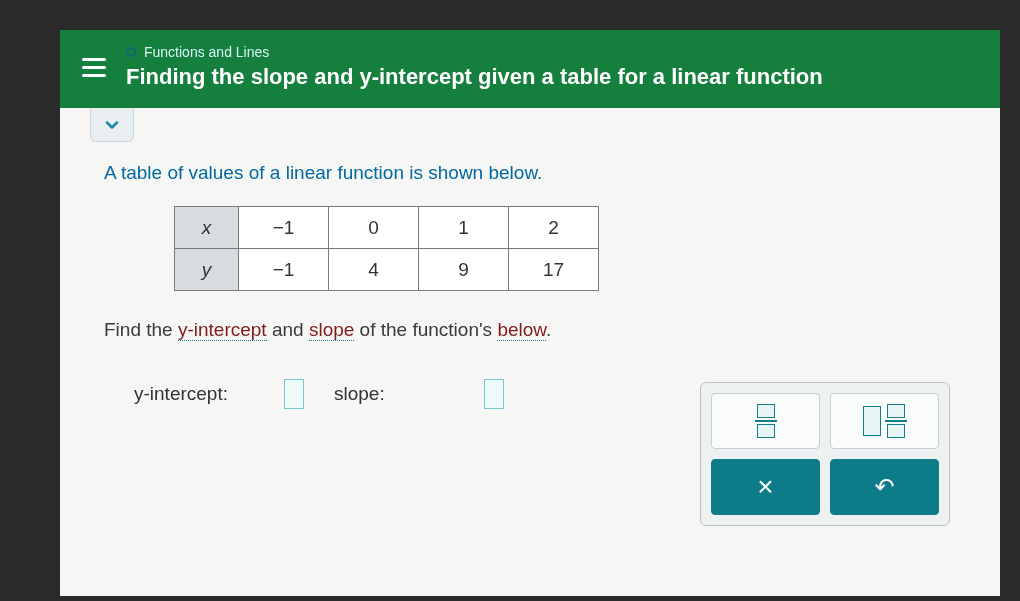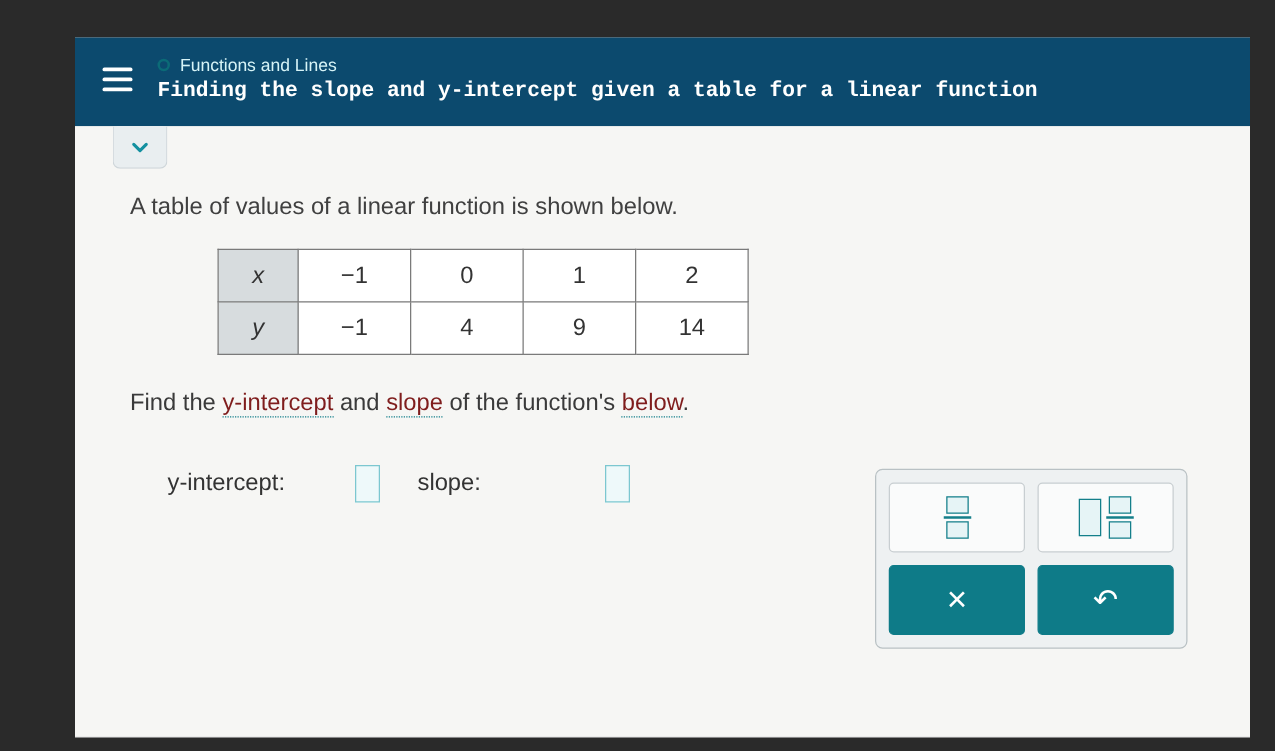--- a/index.html
+++ b/index.html
@@ -11,21 +11,21 @@
       overflow: hidden;
       padding: 30px 0 0 60px;
     }
     .app {
       background: #e8e8e8;
       width: 940px;
       height: 560px;
       position: relative;
     }
     .header {
-      background: #0c4a6e;
+      background: #15803d;
       color: #fff;
       display: flex;
       align-items: center;
       padding: 14px 18px 18px 18px;
       gap: 16px;
     }
     .hamburger {
       width: 32px; height: 32px;
       display: flex; flex-direction: column;
       justify-content: center; gap: 5px;
@@ -39,21 +39,21 @@
     .header-text { display: flex; flex-direction: column; gap: 4px; }
     .category {
       display: flex; align-items: center; gap: 8px;
       font-size: 14px; color: #d7f4f7;
     }
     .bullet {
       width: 10px; height: 10px; border-radius: 50%;
       border: 2px solid #0b6b77; background: transparent;
       display: inline-block;
     }
-    .title { font-size: 17px; font-weight: bold; color: #fff; font-family: Liberation Mono, monospace; }
+    .title { font-size: 22px; font-weight: bold; color: #fff; }
     .content {
       background: #f6f6f4;
       margin: 0;
       padding: 0;
       position: relative;
       height: calc(100% - 72px);
     }
     .chevron-tab {
       position: absolute;
       top: 0; left: 30px;
@@ -64,21 +64,21 @@
       border-radius: 0 0 6px 6px;
       display: flex; align-items: center; justify-content: center;
       cursor: pointer;
     }
     .chevron-tab svg { width: 20px; height: 20px; }
     .problem {
       padding: 54px 40px 0 44px;
       color: #333;
     }
     .intro {
-      font-size: 19px; color: #404040;
+      font-size: 19px; color: #0369a1;
       margin-bottom: 22px;
     }
     table.values {
       border-collapse: collapse;
       margin: 0 0 28px 70px;
     }
     table.values td, table.values th {
       border: 1px solid #7a7a7a;
       width: 90px; height: 42px;
       text-align: center;
@@ -198,21 +198,21 @@
           <td>−1</td>
           <td>0</td>
           <td>1</td>
           <td>2</td>
         </tr>
         <tr>
           <th>y</th>
           <td>−1</td>
           <td>4</td>
           <td>9</td>
-          <td>14</td>
+          <td>17</td>
         </tr>
       </tbody>
         </table>
 
       <div class="find">
         <span>Find the </span><span class="linkish">y-intercept</span><span> and </span><span class="linkish">slope</span><span> of the function's </span><span class="linkish">below</span><span>.</span>
       </div>
 
       <div class="answers">
         <div class="answer-row">

